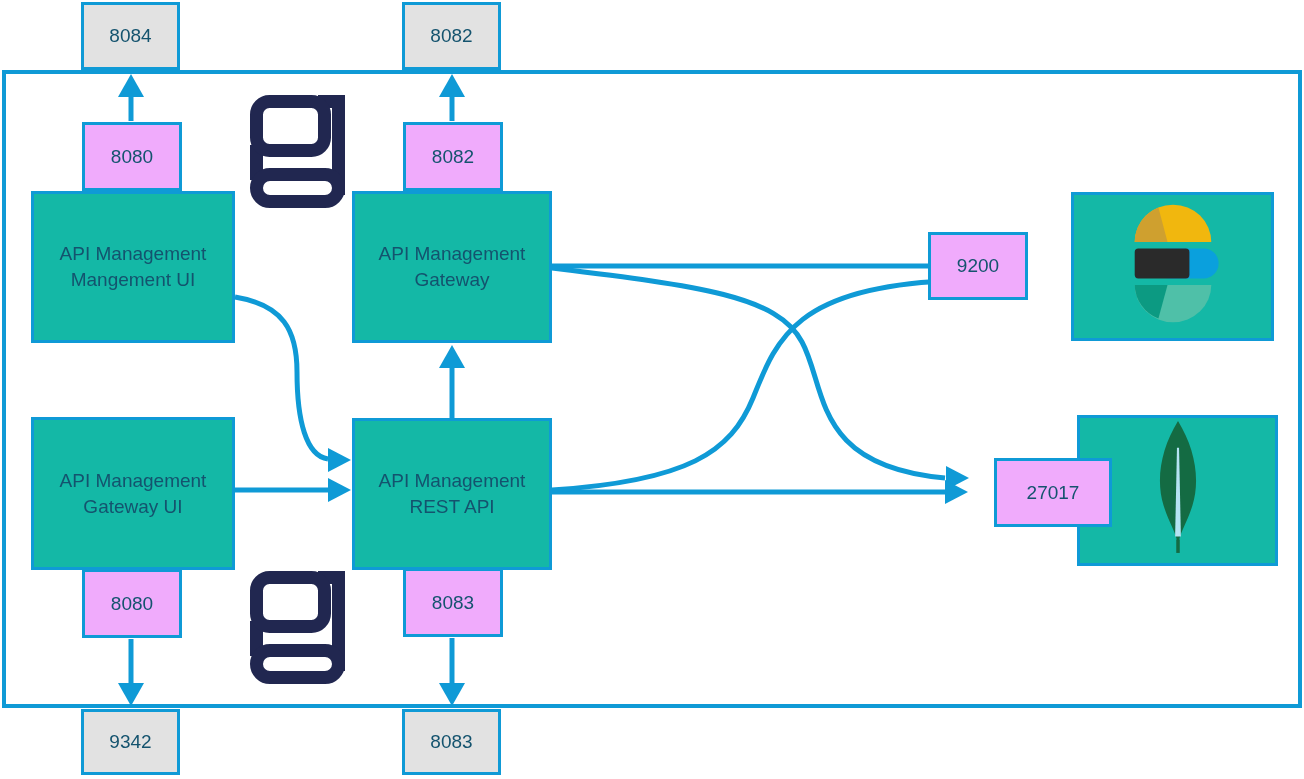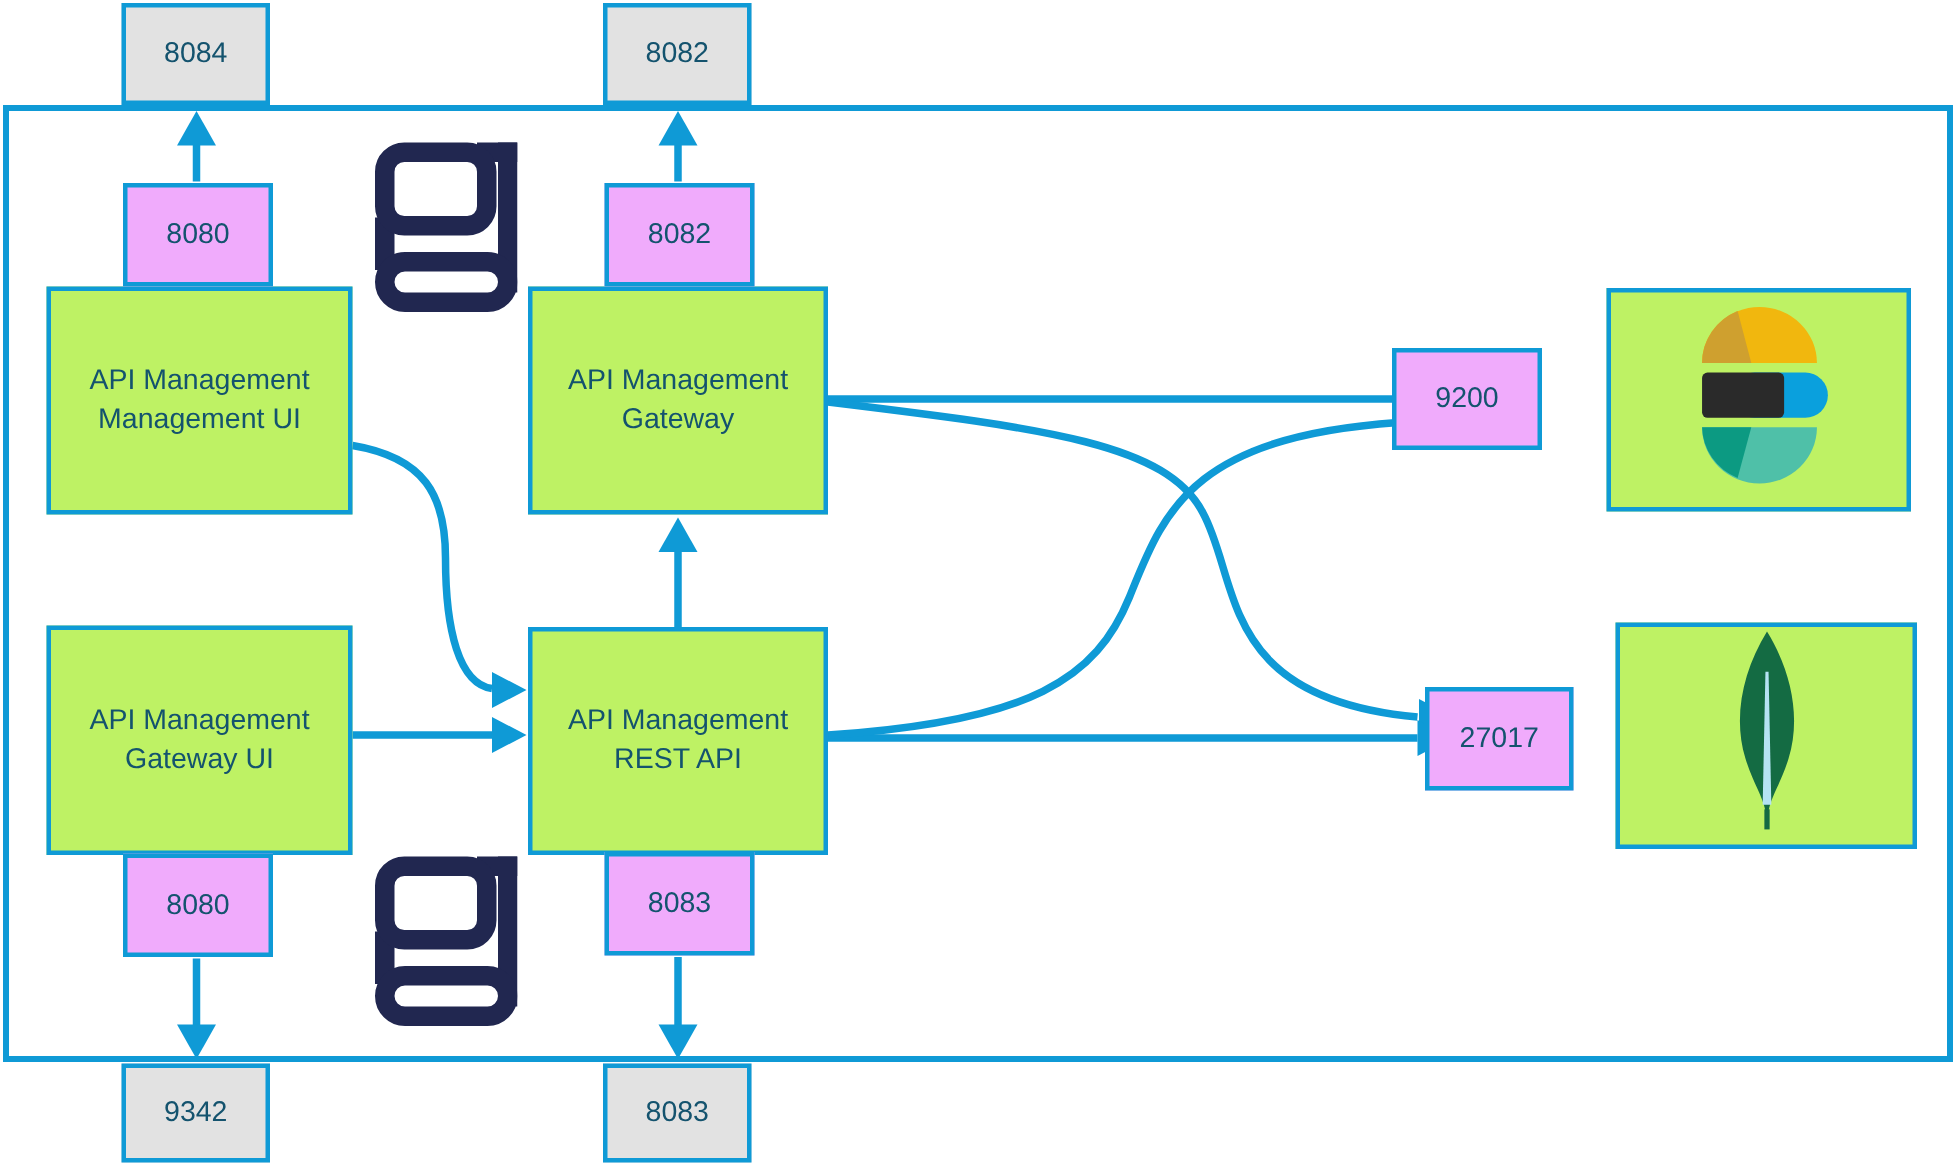--- a/index.html
+++ b/index.html
@@ -10,21 +10,21 @@
   .boundary{
     position:absolute;left:2px;top:70px;width:1300px;height:638px;
     border:4px solid #0f9ad6;box-sizing:border-box;background:#ffffff;
   }
   .arrows{position:absolute;left:0;top:0;width:1304px;height:779px;}
   .box{
     position:absolute;box-sizing:border-box;border:3px solid #0f9ad6;
     display:flex;align-items:center;justify-content:center;text-align:center;
     color:#14536e;font-size:19px;line-height:1.35;
   }
-  .comp{background:#bef264;}
+  .comp{background:#14b8a6;}
   .port{background:#f0abfc;}
   .port-ext{background:#e2e2e2;}
   .logo-holder{position:absolute;display:flex;align-items:center;justify-content:center;}
 </style>
 </head>
 <body>
 
 <div class="canvas">
 
   <div class="boundary"></div>
@@ -80,21 +80,21 @@
         <rect x="2" y="55" width="13" height="35"></rect>
       </g>
       <rect x="8.5" y="11.5" width="68" height="49" rx="13" fill="none" stroke="#212750" stroke-width="13"></rect>
       <rect x="8.5" y="84.5" width="82" height="27" rx="13.5" fill="none" stroke="#212750" stroke-width="13"></rect>
     </svg>
   </div>
 
   <div class="box comp" style="left:31px;top:191px;width:204px;height:152px;">
     <div>
       <span>API Management</span><br>
-      <span>Management UI</span>
+      <span>Mangement UI</span>
     </div>
   </div>
 
   <div class="box comp" style="left:352px;top:191px;width:200px;height:152px;">
     <div>
       <span>API Management</span><br>
       <span>Gateway</span>
     </div>
   </div>
 
@@ -143,21 +143,21 @@
   </div>
   <div class="box port" style="left:82px;top:569px;width:100px;height:69px;">
     <span>8080</span>
   </div>
   <div class="box port" style="left:403px;top:568px;width:100px;height:69px;">
     <span>8083</span>
   </div>
   <div class="box port" style="left:928px;top:232px;width:100px;height:68px;">
     <span>9200</span>
   </div>
-  <div class="box port" style="left:950px;top:458px;width:99px;height:69px;">
+  <div class="box port" style="left:994px;top:458px;width:118px;height:69px;">
     <span>27017</span>
   </div>
 
   <div class="box port-ext" style="left:81px;top:2px;width:99px;height:68px;">
     <span>8084</span>
   </div>
   <div class="box port-ext" style="left:402px;top:2px;width:99px;height:68px;">
     <span>8082</span>
   </div>
   <div class="box port-ext" style="left:81px;top:709px;width:99px;height:66px;">

